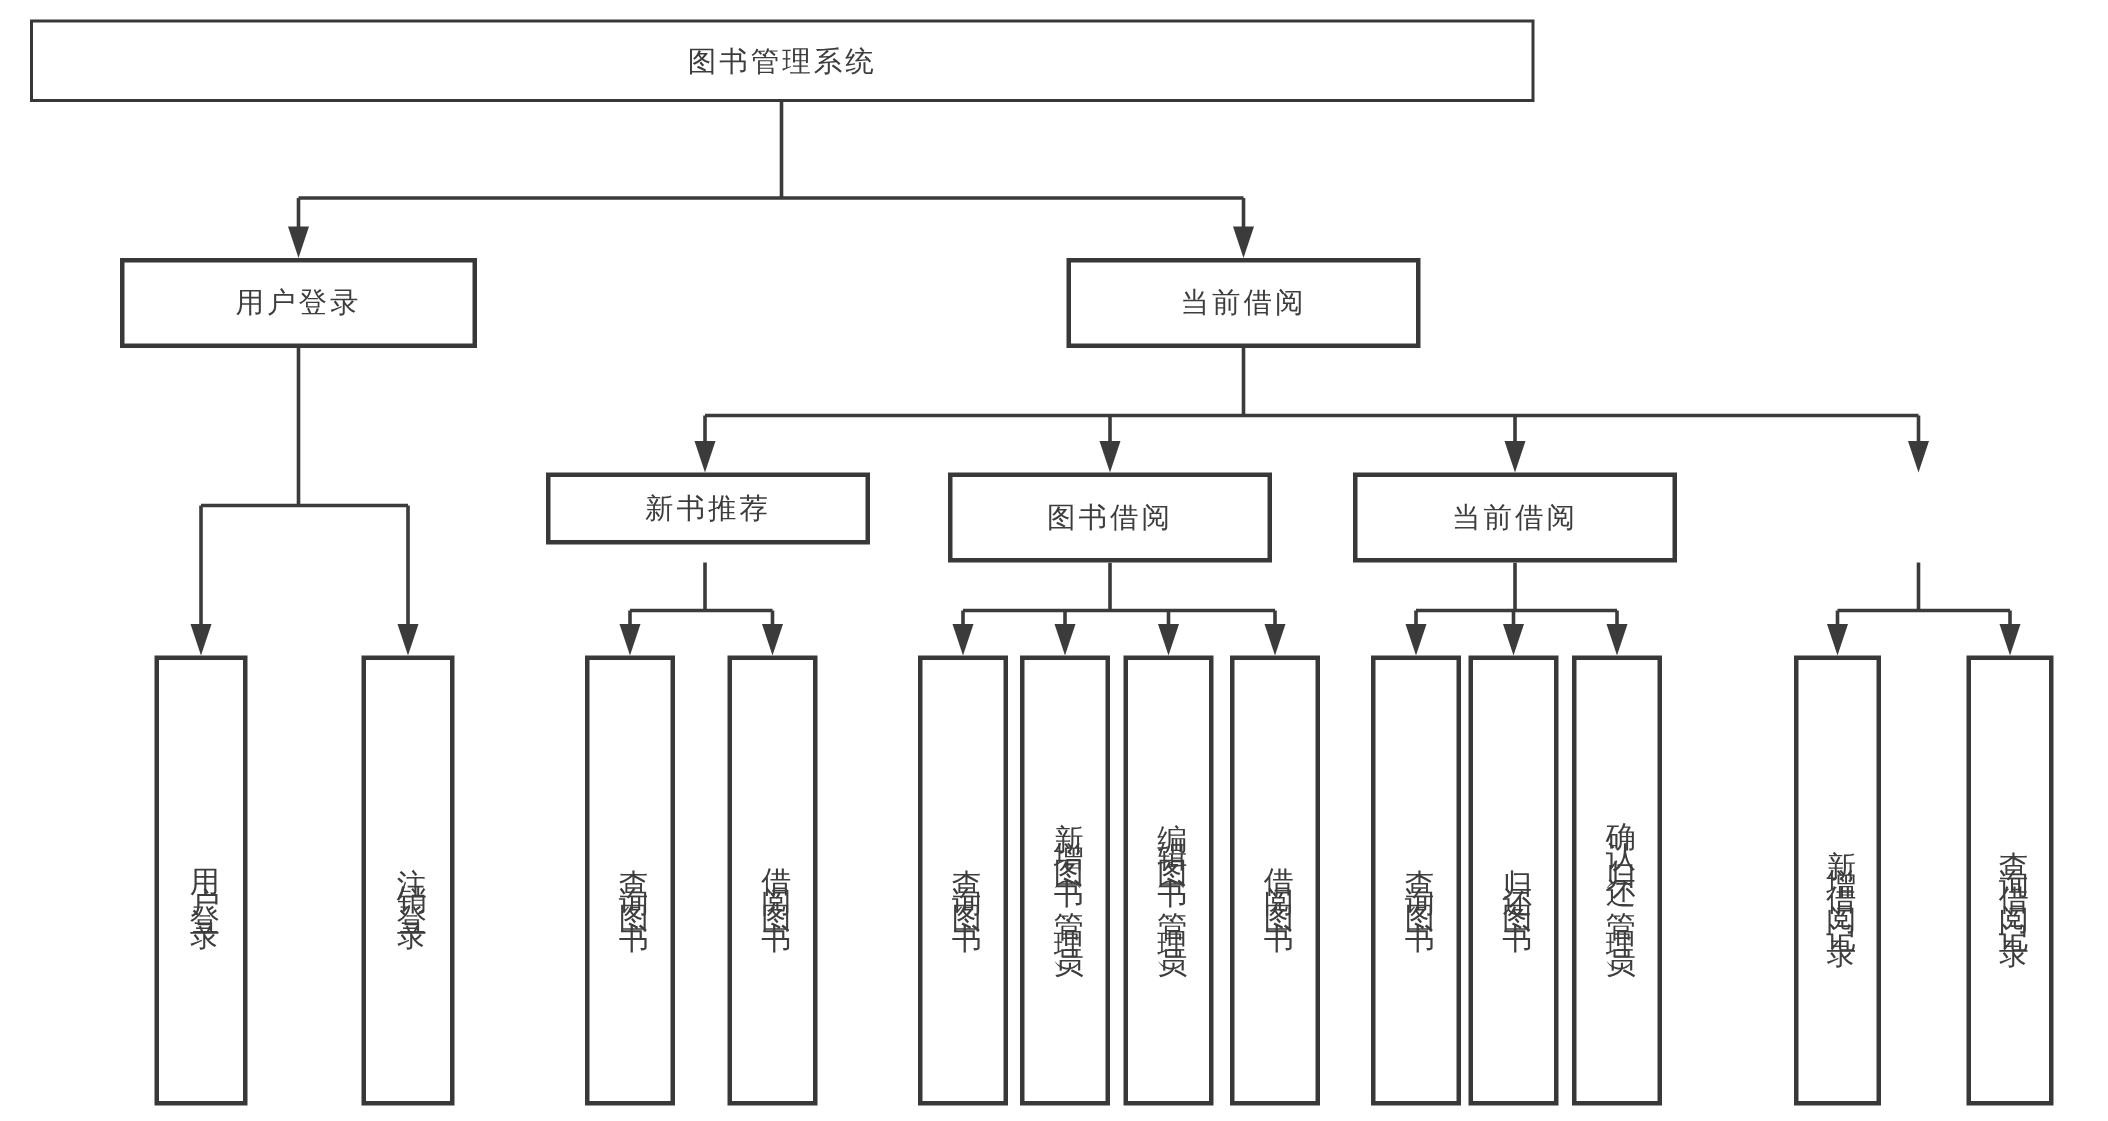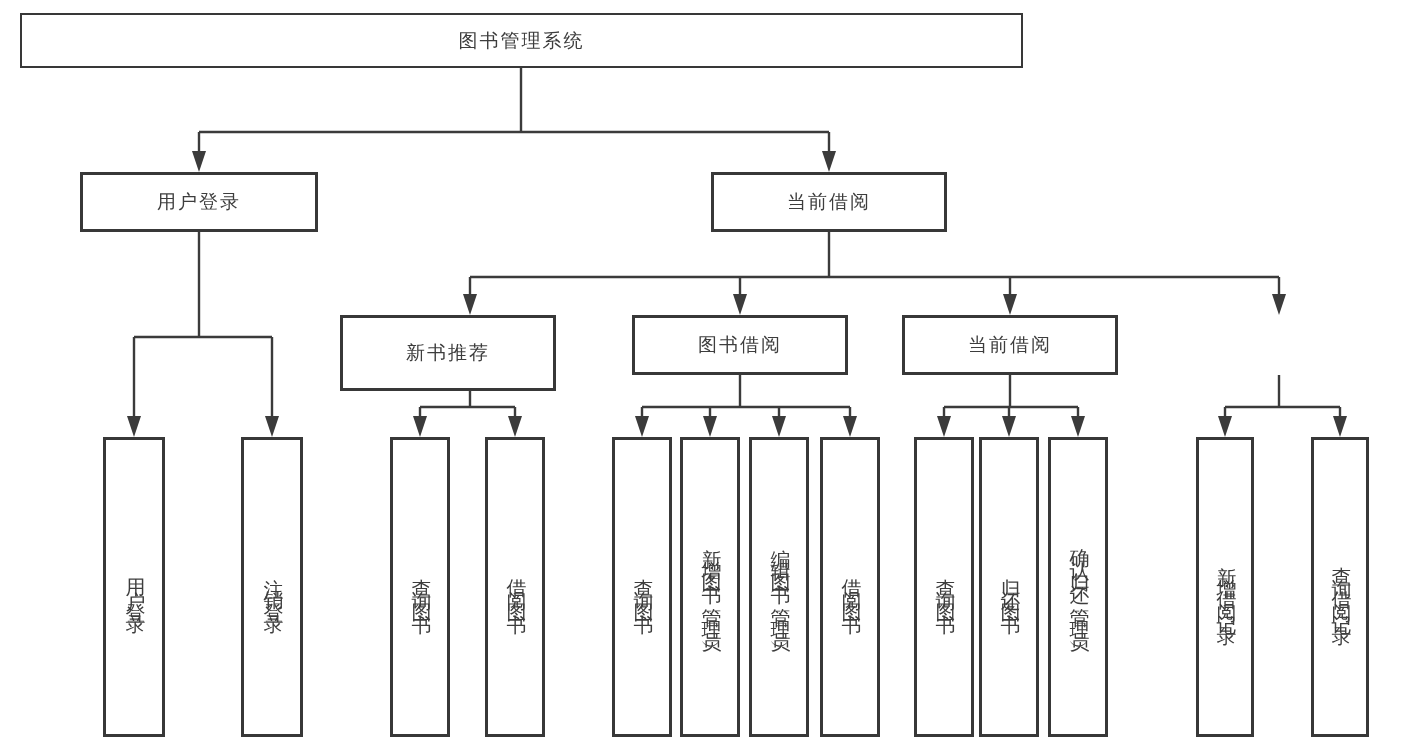--- a/index.html
+++ b/index.html
@@ -110,21 +110,21 @@
     <span class="hlabel">图书管理系统</span>
   </div>
 
   <div class="node" style="left:80px;top:172px;width:238px;height:60px">
     <span class="hlabel">用户登录</span>
   </div>
   <div class="node" style="left:711px;top:172px;width:236px;height:60px">
     <span class="hlabel">当前借阅</span>
   </div>
 
-  <div class="node" style="left:340px;top:315px;width:216px;height:76px">
+  <div class="node" style="left:364px;top:315px;width:216px;height:48px">
     <span class="hlabel">新书推荐</span>
   </div>
   <div class="node" style="left:632px;top:315px;width:216px;height:60px">
     <span class="hlabel">图书借阅</span>
   </div>
   <div class="node" style="left:902px;top:315px;width:216px;height:60px">
     <span class="hlabel">当前借阅</span>
   </div>
 
   <div class="node" style="left:103px;top:437px;width:62px;height:300px">

